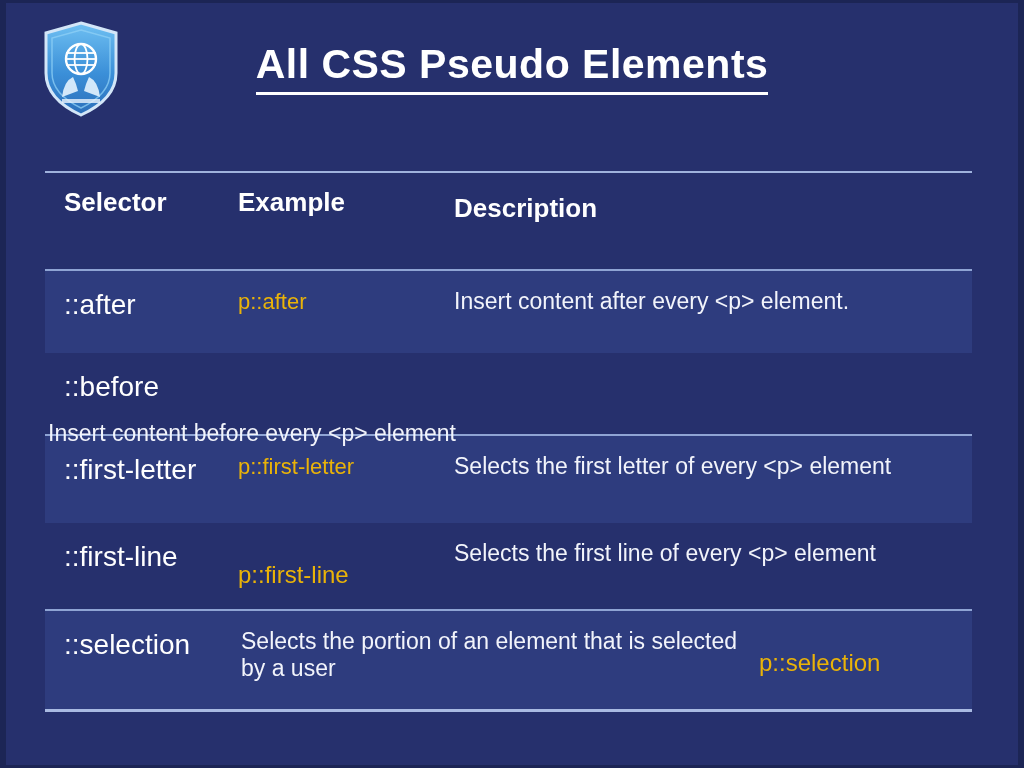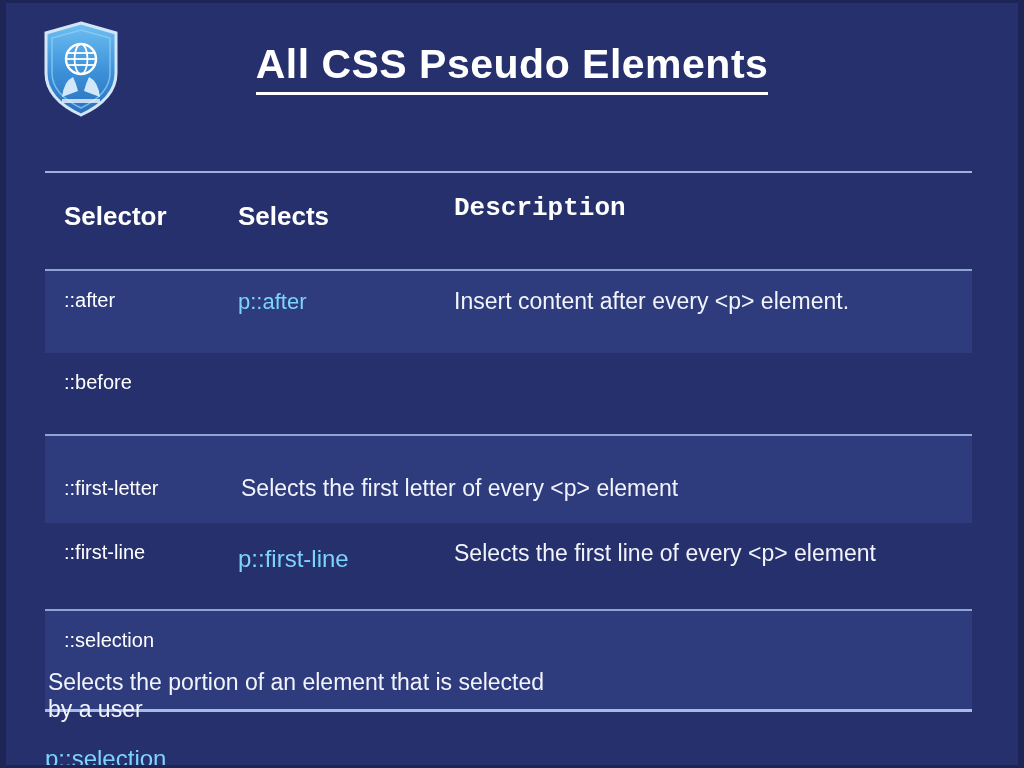--- a/index.html
+++ b/index.html
@@ -86,21 +86,21 @@
   .thead-row {
     display: flex;
     height: 96px;
     background: #26306d;
     align-items: flex-start;
   }
   .thead-row .cell {
     color: #ffffff;
     font-size: 26px;
     font-weight: bold;
-    padding-top: 28px;
+    padding-top: 14px;
     box-sizing: border-box;
   }
 
   .trow {
     display: flex;
     box-sizing: border-box;
     align-items: flex-start;
   }
   .trow.alt {
     background: #2e3c7e;
@@ -110,50 +110,50 @@
     background: #26306d;
   }
 
   .cell {
     box-sizing: border-box;
   }
   .c-selector {
     width: 193px;
     padding-left: 19px;
     color: #ffffff;
-    font-size: 20px;
+    font-size: 28px;
     padding-top: 18px;
   }
   .c-example {
     width: 213px;
-    color: #7dd3fc;
+    color: #eab308;
     font-size: 22px;
     padding-top: 18px;
   }
   .c-desc {
     width: 521px;
     padding-left: 3px;
     padding-right: 10px;
     color: #f2f4fb;
     font-size: 23px;
     line-height: 27px;
     padding-top: 17px;
   }
 
   
   .r-after   { height: 84px; }
   .r-before  { height: 81px; flex-direction: column; }
-  .r-fletter { height: 89px; align-items: center; }
+  .r-fletter { height: 89px; }
   .r-fline   { height: 86px; }
-  .r-select  { height: 100px; flex-direction: column; }
+  .r-select  { height: 100px; }
 
   .r-fline .c-example,
   .r-select .c-example {
     font-size: 24px;
-    padding-top: 22px;
+    padding-top: 38px;
   }
   .r-fletter .c-desc,
   .r-fline .c-desc,
   .r-select .c-desc {
   }
 </style>
 </head>
 <body>
 
 <div id="slide">
@@ -184,36 +184,38 @@
 
     <div id="slide-title"><span class="tu">All CSS Pseudo Elements</span></div>
   </div>
 
   <div id="pseudo-table">
 
     <div class="rule-top"></div>
 
     <div class="thead-row">
       <div class="cell c-selector">Selector</div>
-      <div class="cell c-example">Selects</div>
-      <div class="cell c-desc" style="font-size:26px;padding-top:22px;color:#ffffff;font-family:Liberation Mono, monospace;">Description</div>
+      <div class="cell c-example">Example</div>
+      <div class="cell c-desc" style="font-size:26px;padding-top:22px;color:#ffffff;">Description</div>
     </div>
 
     <div class="trow alt r-after">
       <div class="cell c-selector">::after</div>
       <div class="cell c-example">p::after</div>
       <div class="cell c-desc">Insert content after every &lt;p&gt; element.</div>
     </div>
 
     <div class="trow plain r-before">
       <div class="cell c-selector">::before</div>
+      <div class="cell c-desc">Insert content before every &lt;p&gt; element</div>
     </div>
 
     <div class="trow alt r-fletter">
       <div class="cell c-selector">::first-letter</div>
+      <div class="cell c-example">p::first-letter</div>
       <div class="cell c-desc">Selects the first letter of every &lt;p&gt; element</div>
     </div>
 
     <div class="trow plain r-fline">
       <div class="cell c-selector">::first-line</div>
       <div class="cell c-example">p::first-line</div>
       <div class="cell c-desc">Selects the first line of every &lt;p&gt; element</div>
     </div>
 
     <div class="trow alt r-select">

